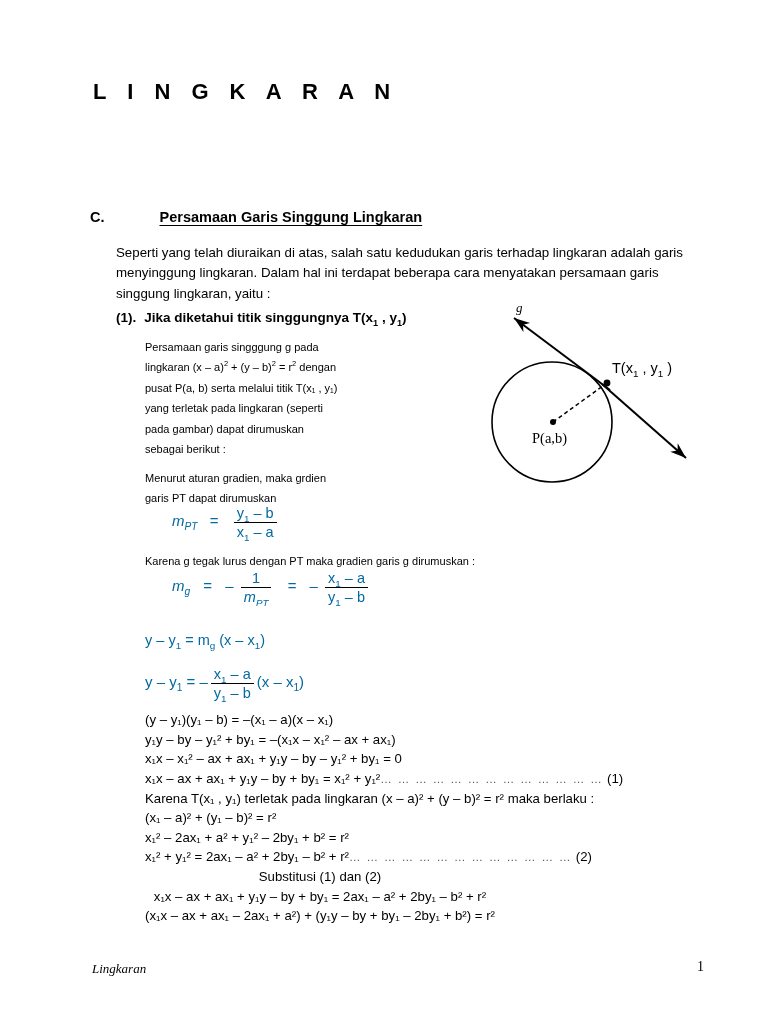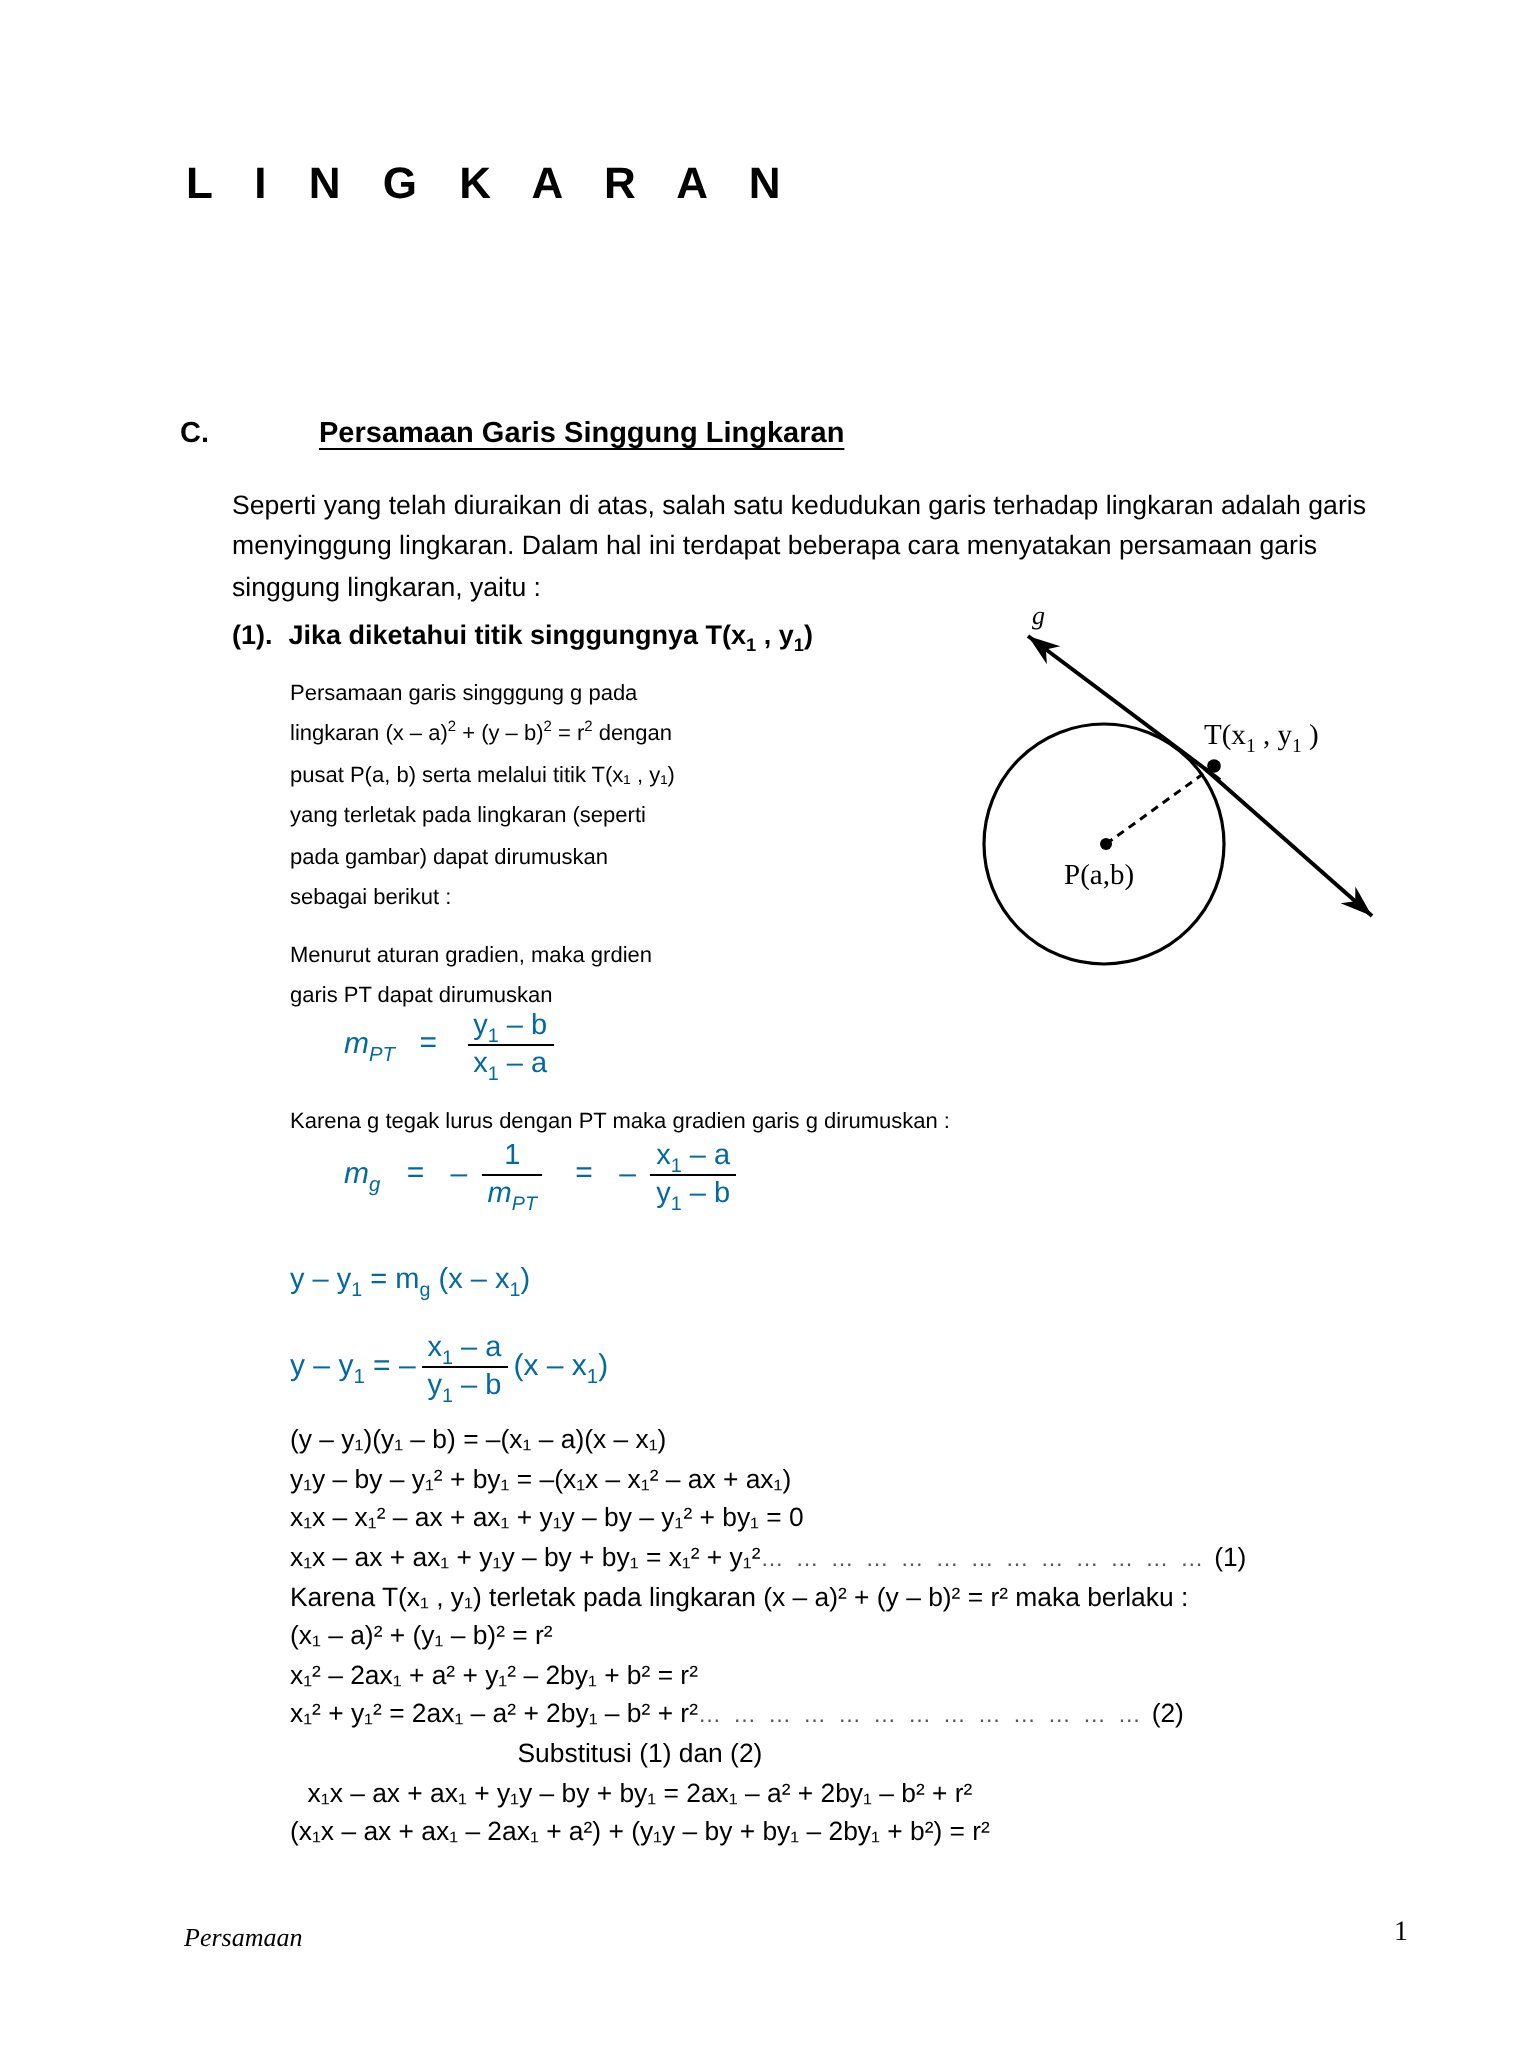--- a/index.html
+++ b/index.html
@@ -296,24 +296,24 @@
 
       <circle cx="63" cy="122" r="3" fill="#000"></circle>
 
       <circle cx="117" cy="83" r="3.4" fill="#000"></circle>
     </svg>
 
     
     <div style="position:absolute;left:26px;top:0px;font-family:'Liberation Serif',serif;font-style:italic;font-size:13px;">g</div>
 
     
-    <div style="position:absolute;left:112px;top:60px;font-family:Liberation Serif, serif;font-size:14.5px;white-space:nowrap;">
+    <div style="position:absolute;left:122px;top:60px;font-family:Liberation Sans, sans-serif;font-size:14.5px;white-space:nowrap;">
       <span>T(x</span><sub>1</sub><span> , y</span><sub>1</sub><span> )</span>
     </div>
 
     
     <div style="position:absolute;left:42px;top:130px;font-family:'Liberation Serif',serif;font-size:14.5px;white-space:nowrap;">P(a,b)</div>
   </div>
 
-  <div class="footer-left">Persamaan</div>
+  <div class="footer-left">Lingkaran</div>
   <div class="footer-right">1</div>
 
 </div>
 
 </body></html>

